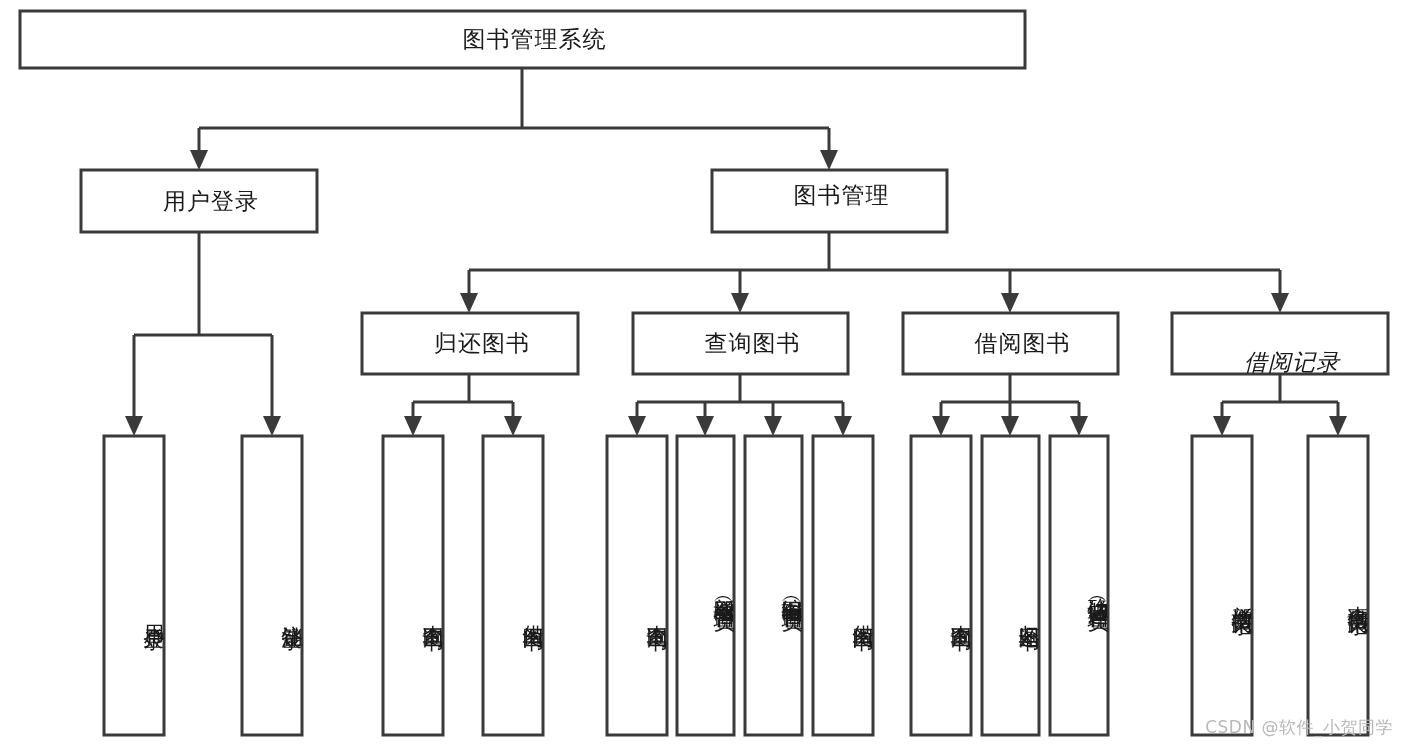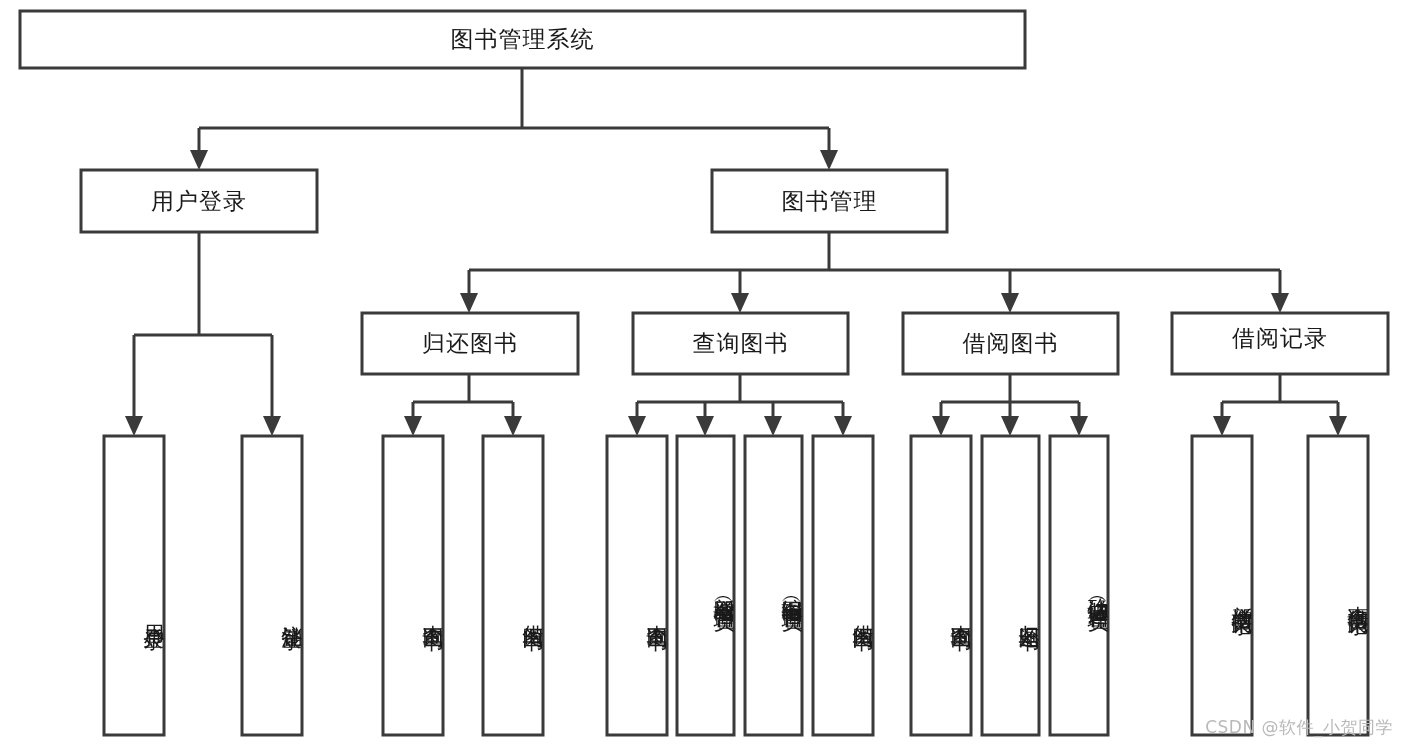--- a/index.html
+++ b/index.html
@@ -59,20 +59,21 @@
     position: absolute;
     display: flex;
     align-items: center;
     justify-content: center;
     font-size: 23px;
     color: #1a1a1a;
     letter-spacing: 1px;
     white-space: nowrap;
     font-family: "DejaVu Sans", "Liberation Sans", sans-serif;
     pointer-events: none;
+    padding-left: 12px;
   }
   #watermark {
     position: absolute;
     right: 12px;
     bottom: 8px;
     font-size: 17px;
     color: #b9b9b9;
     letter-spacing: 0.5px;
     white-space: nowrap;
     font-family: "DejaVu Sans", "Liberation Sans", sans-serif;
@@ -175,26 +176,26 @@
       <rect class="node-box" x="1050" y="436" width="58" height="299"></rect>
 
       <rect class="node-box" x="1192" y="436" width="60" height="299"></rect>
       <rect class="node-box" x="1308" y="436" width="60" height="299"></rect>
     </g>
   </svg>
 
   <div class="htext-wrap" style="left:20px; top:11px; width:1005px; height:57px;">图书管理系统</div>
 
   <div class="htext-wrap" style="left:81px; top:170px; width:236px; height:62px;">用户登录</div>
-  <div class="htext-wrap" style="left:712px; top:170px; width:235px; height:62px;">图书管理</div>
+  <div class="htext-wrap" style="left:712px; top:164px; width:235px; height:62px;">图书管理</div>
 
   <div class="htext-wrap" style="left:362px; top:313px; width:216px; height:61px;">归还图书</div>
   <div class="htext-wrap" style="left:633px; top:313px; width:215px; height:61px;">查询图书</div>
   <div class="htext-wrap" style="left:903px; top:313px; width:215px; height:61px;">借阅图书</div>
-  <div class="htext-wrap" style="left:1172px; top:300px; width:216px; height:77px;">借阅记录</div>
+  <div class="htext-wrap" style="left:1172px; top:324px; width:216px; height:77px;font-style:italic;">借阅记录</div>
 
   <div class="vtext-wrap" style="left:104px; top:497px; width:60px; height:230px;">用户登录</div>
   <div class="vtext-wrap" style="left:242px; top:497px; width:60px; height:230px;">注销登录</div>
 
   <div class="vtext-wrap" style="left:383px; top:497px; width:60px; height:230px;">查询图书</div>
   <div class="vtext-wrap" style="left:483px; top:497px; width:60px; height:230px;">借阅图书</div>
 
   <div class="vtext-wrap" style="left:607px; top:497px; width:60px; height:230px;">查询图书</div>
   <div class="vtext-wrap" style="left:677px; top:447px; width:57px; height:285px;">新增图书（管理员）</div>
   <div class="vtext-wrap" style="left:745px; top:447px; width:57px; height:285px;">编辑图书（管理员）</div>

